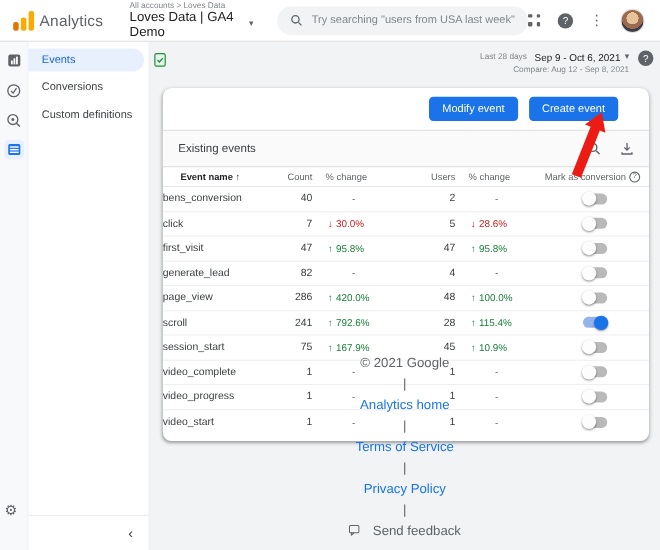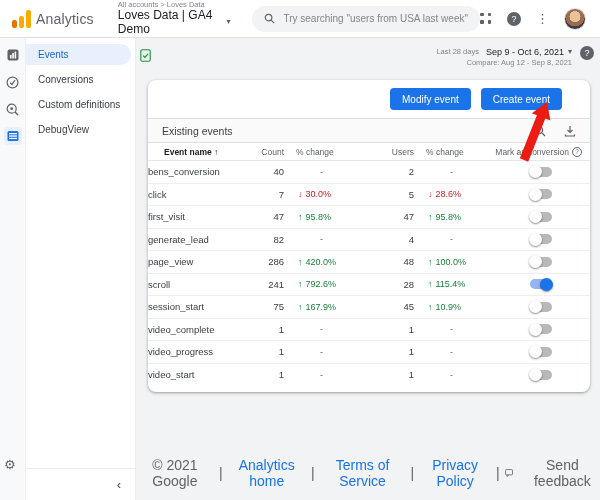--- a/index.html
+++ b/index.html
@@ -60,21 +60,21 @@
   .dl1 { font-size:9px; color:#202124; display:flex; align-items:center; justify-content:flex-end; gap:4px; cursor:pointer; }
   .dl1 .pre { font-size:7.5px; color:#80868b; margin-right:3px; }
   .dl2 { font-size:7.5px; color:#80868b; }
 
   
   .card { position:absolute; left:12px; right:10px; top:42px; background:#fff; border-radius:8px;
           box-shadow:0 1px 2px rgba(60,64,67,.3), 0 1px 3px 1px rgba(60,64,67,.15); padding-bottom:6px; }
   .card-actions { display:flex; justify-content:flex-end; gap:10px; padding:8px 28px 8px 12px; }
   .btn { background:#1a73e8; color:#fff; border:none; border-radius:4px; height:22px; padding:0 12px;
          font-size:10px; font-family:inherit; cursor:pointer; }
-  .card-header { height:25px; border-top:1px solid #e0e0e0; border-bottom:1px solid #e0e0e0; background:#fafafa;
+  .card-header { height:34px; border-top:1px solid #e0e0e0; border-bottom:1px solid #e0e0e0; background:#fafafa;
                  display:flex; align-items:center; padding:0 14px; }
   .card-title { font-size:10.5px; color:#3c4043; }
   .hdr-icons { margin-left:auto; display:flex; align-items:center; gap:18px; }
   .hdr-icons .ic { cursor:pointer; display:flex; }
 
   .grid { display:grid; grid-template-columns:1fr 52px 78px 52px 78px 98px; align-items:center; }
   .thead { height:18px; font-size:8.5px; color:#5f6368; border-bottom:1px solid #e8e8e8; }
   .th-name { padding-left:16px; color:#202124; font-weight:bold; cursor:pointer; }
   .th-num { text-align:right; }
   .th-chg { padding-left:12px; }
@@ -94,22 +94,22 @@
   .toggle { width:22px; height:10px; border-radius:6px; background:#b9b9b9; position:relative; cursor:pointer; }
   .toggle .knob { width:13px; height:13px; border-radius:50%; background:#fdfdfd; position:absolute; left:-1px; top:-1.5px;
                   box-shadow:0 1px 2px rgba(0,0,0,.45); }
   .toggle.on { background:#93b4ef; }
   .toggle.on .knob { left:auto; right:-1px; background:#1a73e8; }
 
   
   .red-arrow { position:absolute; left:378px; top:60px; width:44px; height:68px; z-index:9; pointer-events:none; }
 
   
-  .footer { position:absolute; bottom:11px; left:0; right:0; text-align:center; font-size:14px; color:#5f6368;
-            display:flex; align-items:center; justify-content:center; gap:5px; }
+  .footer { position:absolute; bottom:11px; left:0; right:0; text-align:center; font-size:12px; color:#5f6368;
+            display:flex; align-items:center; justify-content:center; gap:5px;flex-direction:column; }
   .footer a { color:#1a73e8; text-decoration:none; cursor:pointer; }
   .fb { display:flex; align-items:center; gap:12px; cursor:pointer; }
 </style>
 </head>
 <body>
 
 <div class="app">
 
   <header class="topbar">
     <div class="logo-wrap">
@@ -179,21 +179,20 @@
             <rect x="2" y="7.8" width="8" height="1.3" fill="#fff"></rect>
           </svg>
       </span>
       <span class="rail-gear">⚙</span>
     </nav>
 
     <nav class="sidenav">
       <div class="nav-item selected">Events</div>
       <div class="nav-item">Conversions</div>
       <div class="nav-item">Custom definitions</div>
-      <div class="nav-item">DebugView</div>
       <div class="nav-foot">
         <span class="collapse">‹</span>
       </div>
     </nav>
 
     <main class="main">
       <div class="main-toolbar">
         <span class="status-ic">
           <svg width="11" height="13" viewBox="0 0 11 13">
               <rect x="0.8" y="0.8" width="9.4" height="11.4" rx="1.5" fill="#e6f4ea" stroke="#1e8e3e" stroke-width="1.1"></rect>

